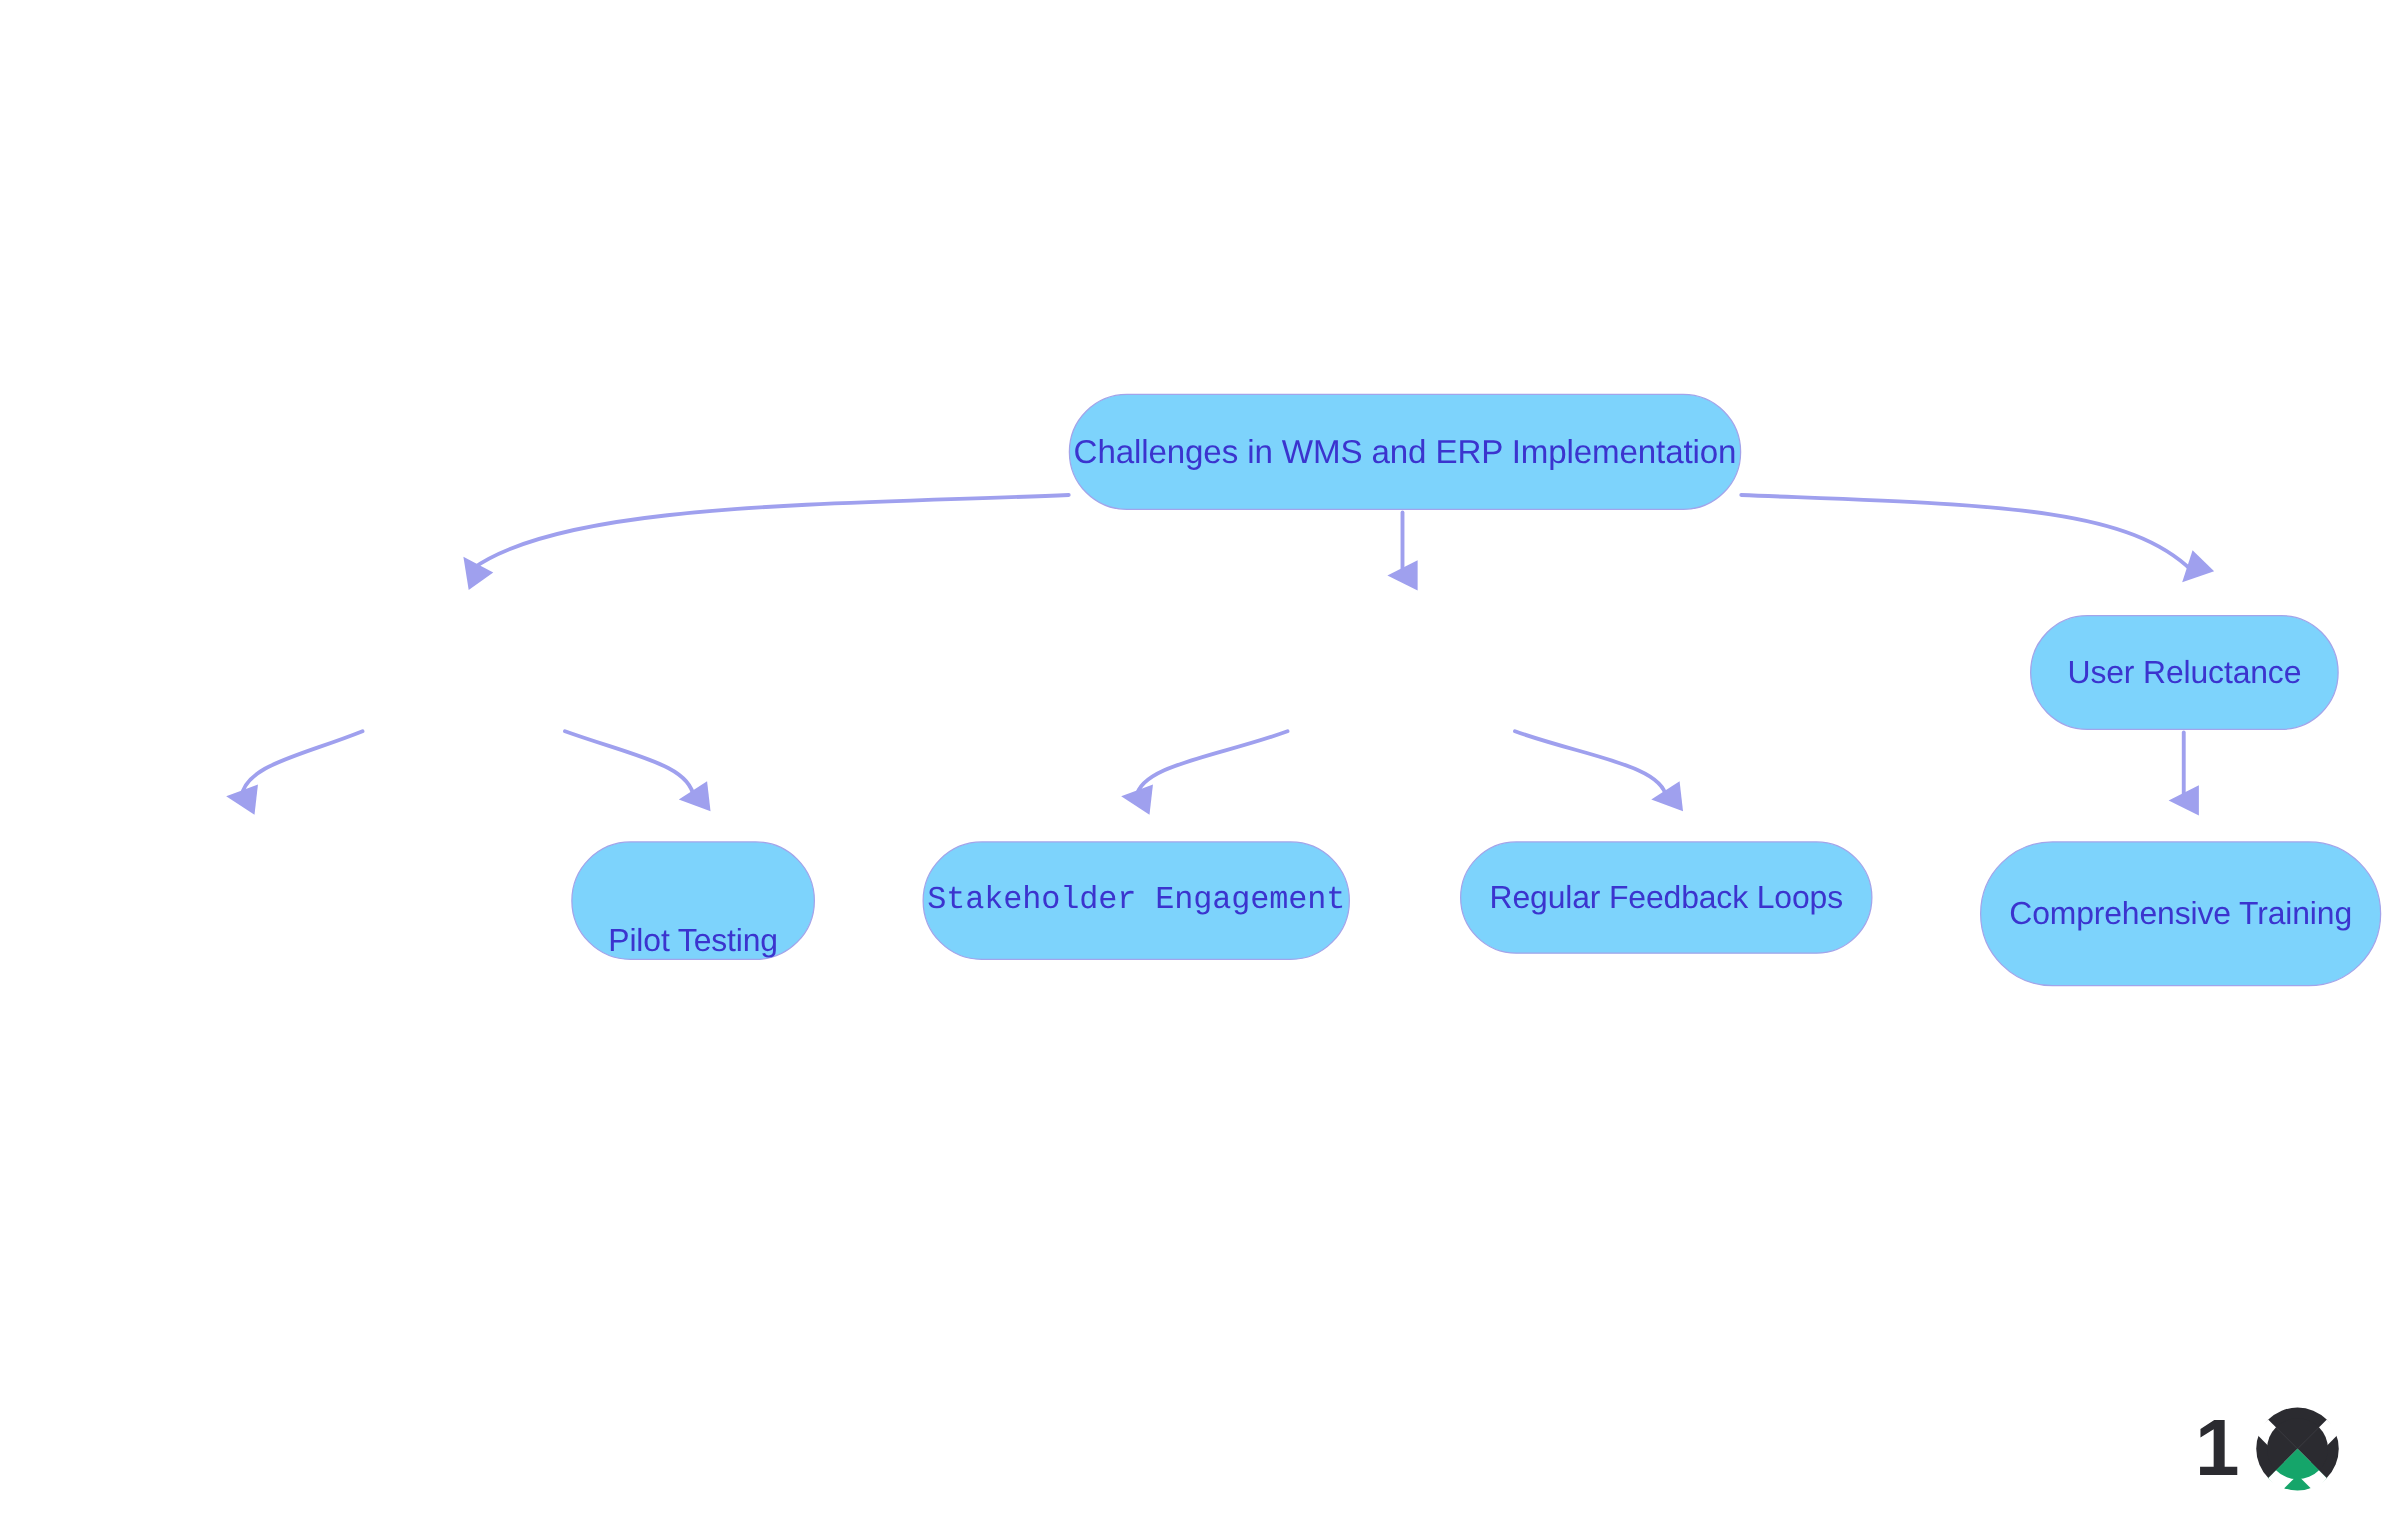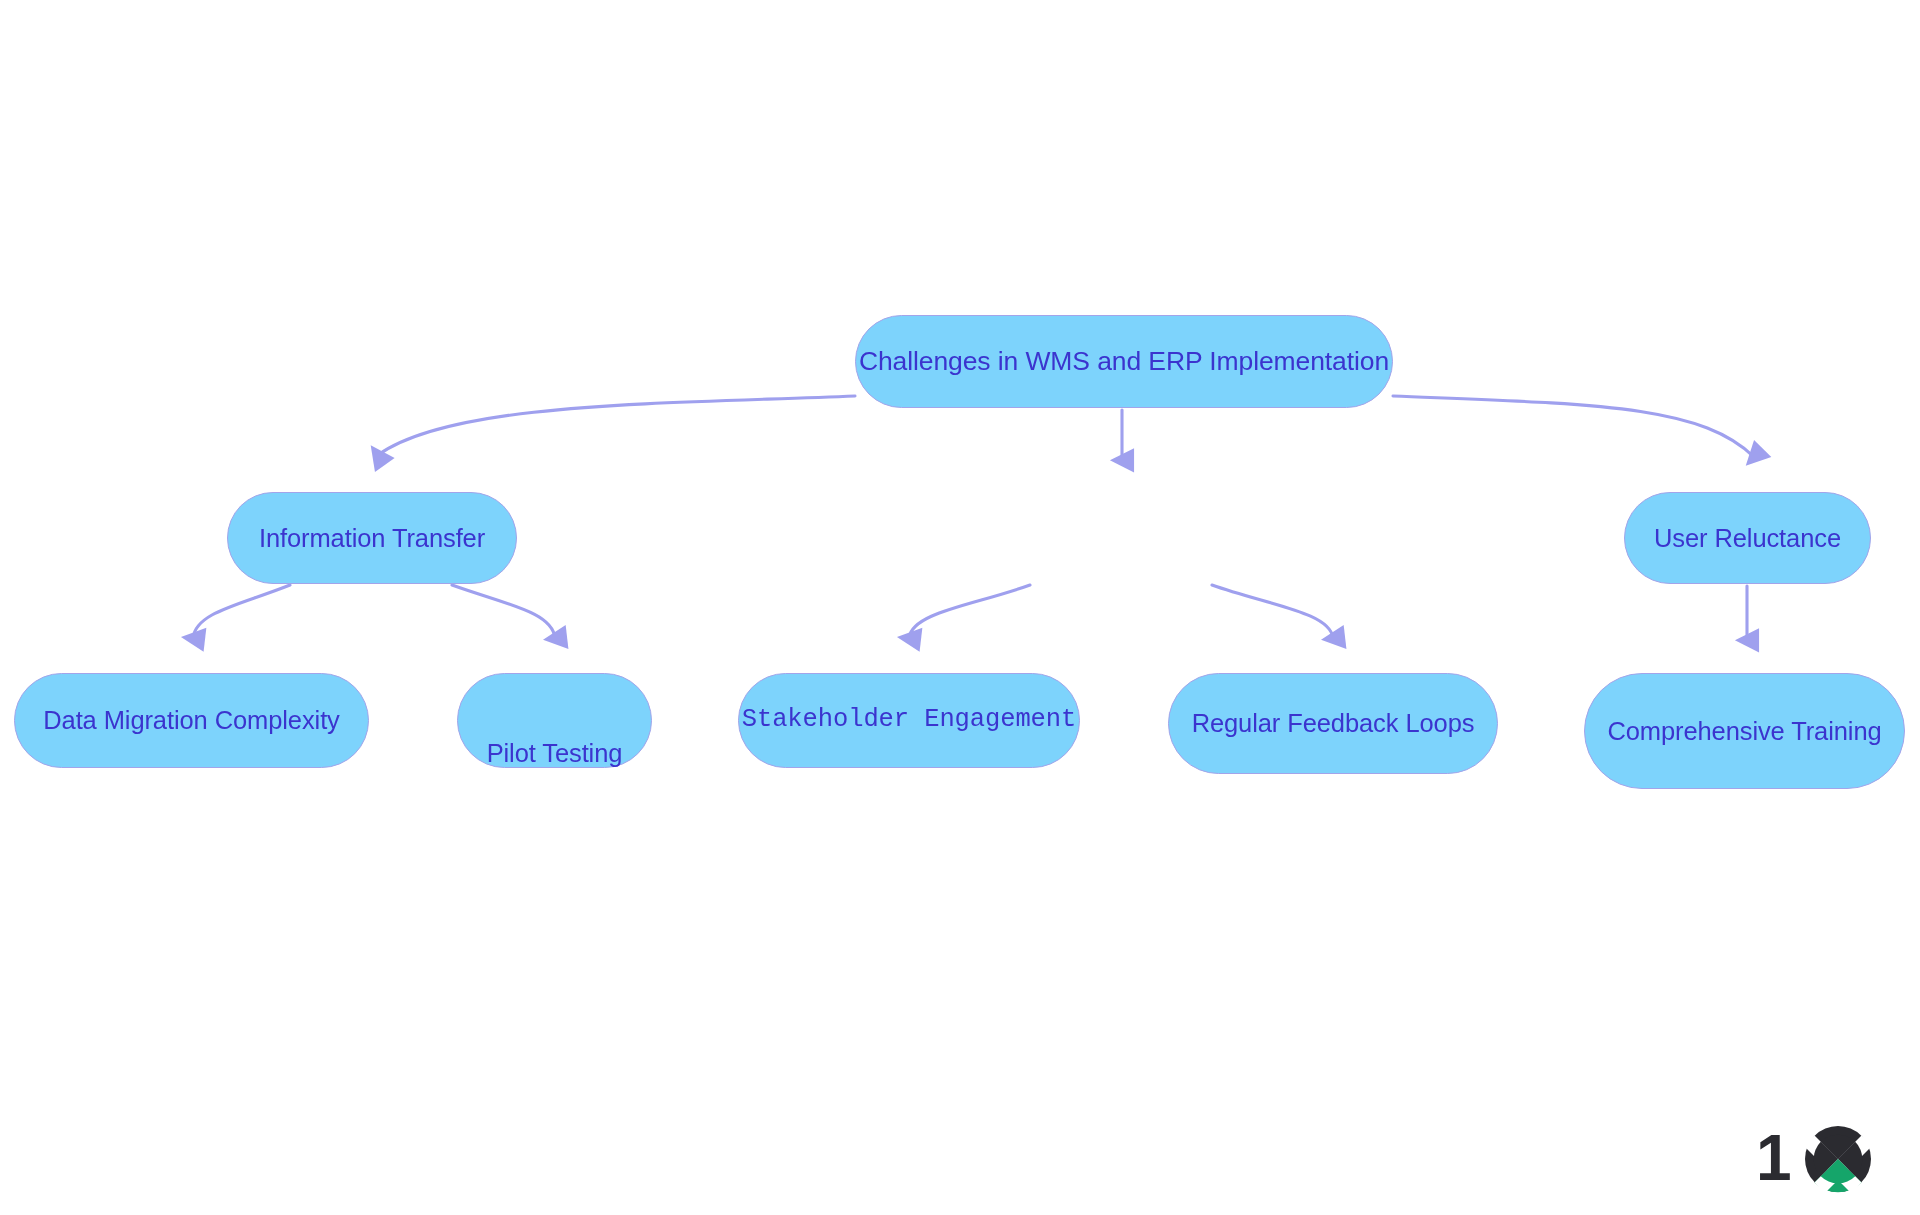--- a/index.html
+++ b/index.html
@@ -93,42 +93,36 @@
       <path d="M 1212 585 C 1268 605, 1330 612, 1333 638"></path>
 
       <path d="M 1747 586 L 1747 640"></path>
     </g>
   </svg>
 
   <div class="node root" style="left:855px; top:315px; width:538px; height:93px;">
     <span class="node-label">Challenges in WMS and ERP Implementation</span>
   </div>
 
-  <div class="node level2" style="left:227px; top:492px; width:290px; height:92px;">
-    <span class="node-label">Information Transfer</span>
-  </div>
 
 
   <div class="node level2" style="left:1624px; top:492px; width:247px; height:92px;">
     <span class="node-label">User Reluctance</span>
   </div>
 
-  <div class="node leaf" style="left:14px; top:673px; width:355px; height:95px;">
-    <span class="node-label">Data Migration Complexity</span>
-  </div>
 
   <div class="node leaf" style="left:457px; top:673px; width:195px; height:95px;align-items:flex-end;">
     <span class="node-label">Pilot Testing</span>
   </div>
 
   <div class="node leaf" style="left:738px; top:673px; width:342px; height:95px;font-family:Liberation Mono, monospace;">
     <span class="node-label">Stakeholder Engagement</span>
   </div>
 
-  <div class="node leaf" style="left:1168px; top:673px; width:330px; height:101px;">
+  <div class="node leaf" style="left:1168px; top:673px; width:330px; height:90px;">
     <span class="node-label">Regular Feedback Loops</span>
   </div>
 
   <div class="node leaf" style="left:1584px; top:673px; width:321px; height:116px;">
     <span class="node-label">Comprehensive Training</span>
   </div>
 
   <svg id="brand-logo" viewBox="0 0 128 70">
     <text x="2" y="57" font-family="'Liberation Sans', sans-serif" font-size="64" font-weight="bold" fill="#2B2B30">1</text>
     <g>

